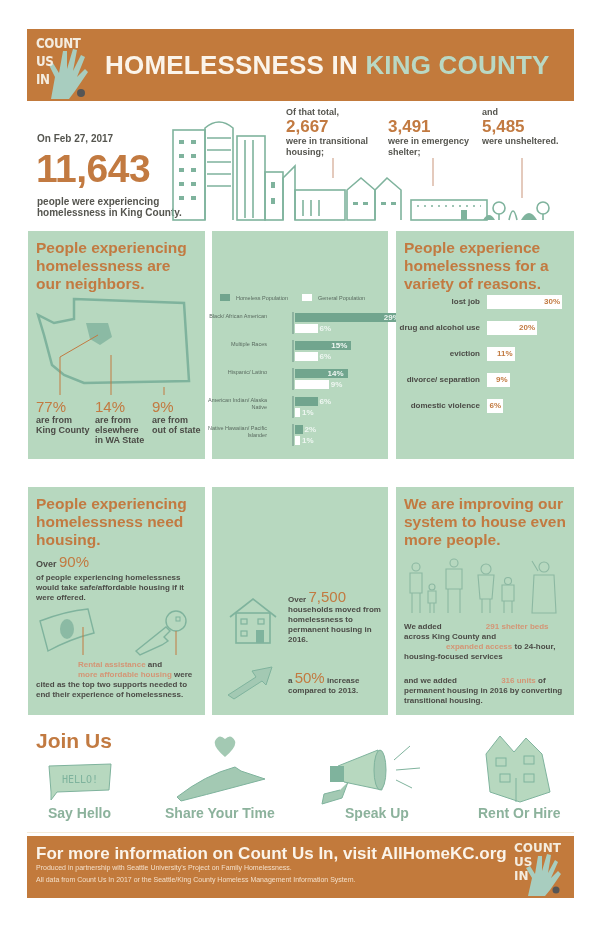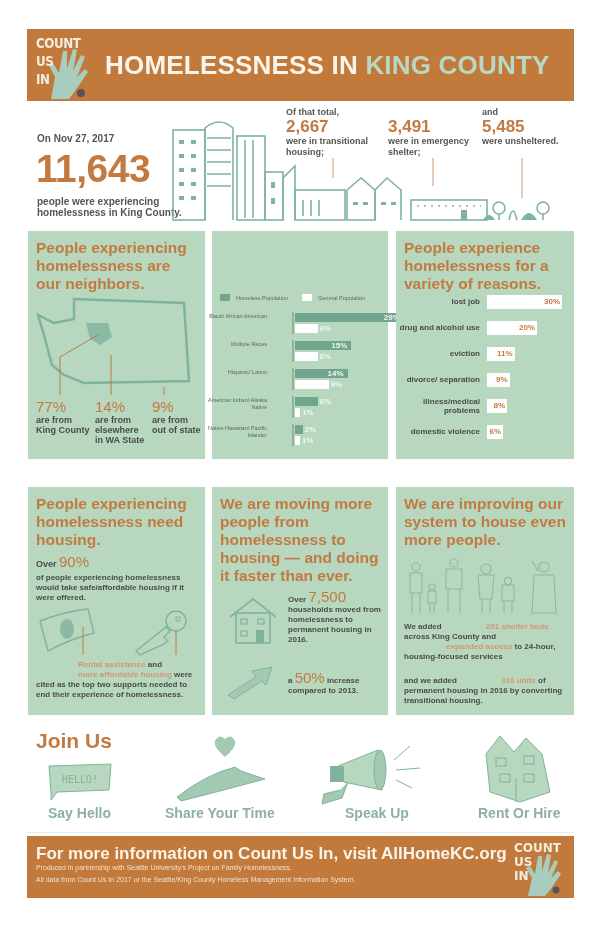--- a/index.html
+++ b/index.html
@@ -106,21 +106,21 @@
       <div>US</div>
       <div>IN</div>
     </div>
   </div>
   <div class="header-title">
     <span>HOMELESSNESS IN</span>
     <span class="accent">KING COUNTY</span>
   </div>
 </div>
 
-<div class="intro-date">On Nov 27, 2017</div>
+<div class="intro-date">On Feb 27, 2017</div>
 <div class="intro-total">11,643</div>
 <div class="intro-desc">people were experiencing homelessness in King County.</div>
 
 <svg class="skyline" width="390" height="112" viewBox="0 0 390 112">
   <g fill="none" stroke="#7fb39d" stroke-width="1.6">
     <rect x="8" y="20" width="32" height="90"></rect>
     <path d="M40 110 L40 18 Q54 6 68 18 L68 110"></path>
     <path d="M42 28 L66 28 M42 40 L66 40 M42 52 L66 52 M42 64 L66 64 M42 76 L66 76"></path>
     <rect x="72" y="26" width="28" height="84"></rect>
     <path d="M80 30 L80 108 M88 30 L88 108"></path>
@@ -269,24 +269,20 @@
       </div>
       <div class="reason">
         <div class="rl">eviction</div>
         <div class="rb" style="width: 27.5px;">11%</div>
       </div>
       <div class="reason">
         <div class="rl">divorce/ separation</div>
         <div class="rb" style="width: 22.5px;">9%</div>
       </div>
       <div class="reason">
-        <div class="rl">illness/medical problems</div>
-        <div class="rb" style="width: 20px;">8%</div>
-      </div>
-      <div class="reason">
         <div class="rl">domestic violence</div>
         <div class="rb" style="width: 16px;">6%</div>
       </div>
     </div>
 </div>
 
 <div class="panel p4">
   <div class="panel-title">People experiencing homelessness need housing.</div>
   <div class="over">
     <span>Over</span>
@@ -305,21 +301,20 @@
     </g>
     <line x1="47" y1="20" x2="47" y2="48" stroke="#c27a41" stroke-width="1"></line>
     <line x1="140" y1="24" x2="140" y2="48" stroke="#c27a41" stroke-width="1"></line>
   </svg>
   <div class="cite">
     <span class="hl">Rental assistance</span><span> and </span><span class="hl">more affordable housing</span><span> were cited as the top two supports needed to end their experience of homelessness.</span>
   </div>
 </div>
 
 <div class="panel p5">
-  <div class="panel-title">We are moving more people from homelessness to housing — and doing it faster than ever.</div>
   <svg class="house" width="50" height="48" viewBox="0 0 50 48">
     <path d="M2 20 L25 2 L48 20" fill="none" stroke="#7fb39d" stroke-width="1.6"></path>
     <rect x="8" y="16" width="34" height="30" fill="none" stroke="#7fb39d" stroke-width="1.6"></rect>
     <rect x="13" y="22" width="6" height="5" fill="none" stroke="#7fb39d" stroke-width="1.2"></rect>
     <rect x="30" y="22" width="6" height="5" fill="none" stroke="#7fb39d" stroke-width="1.2"></rect>
     <rect x="13" y="34" width="6" height="5" fill="none" stroke="#7fb39d" stroke-width="1.2"></rect>
     <rect x="28" y="33" width="8" height="13" fill="#7fb39d"></rect>
   </svg>
   <svg class="arrow" width="50" height="36" viewBox="0 0 50 36">
     <path d="M2 30 L30 12 L26 6 L46 2 L40 20 L36 16 L8 34 Z" fill="#a3c9b3" stroke="#7fb39d" stroke-width="1"></path>

